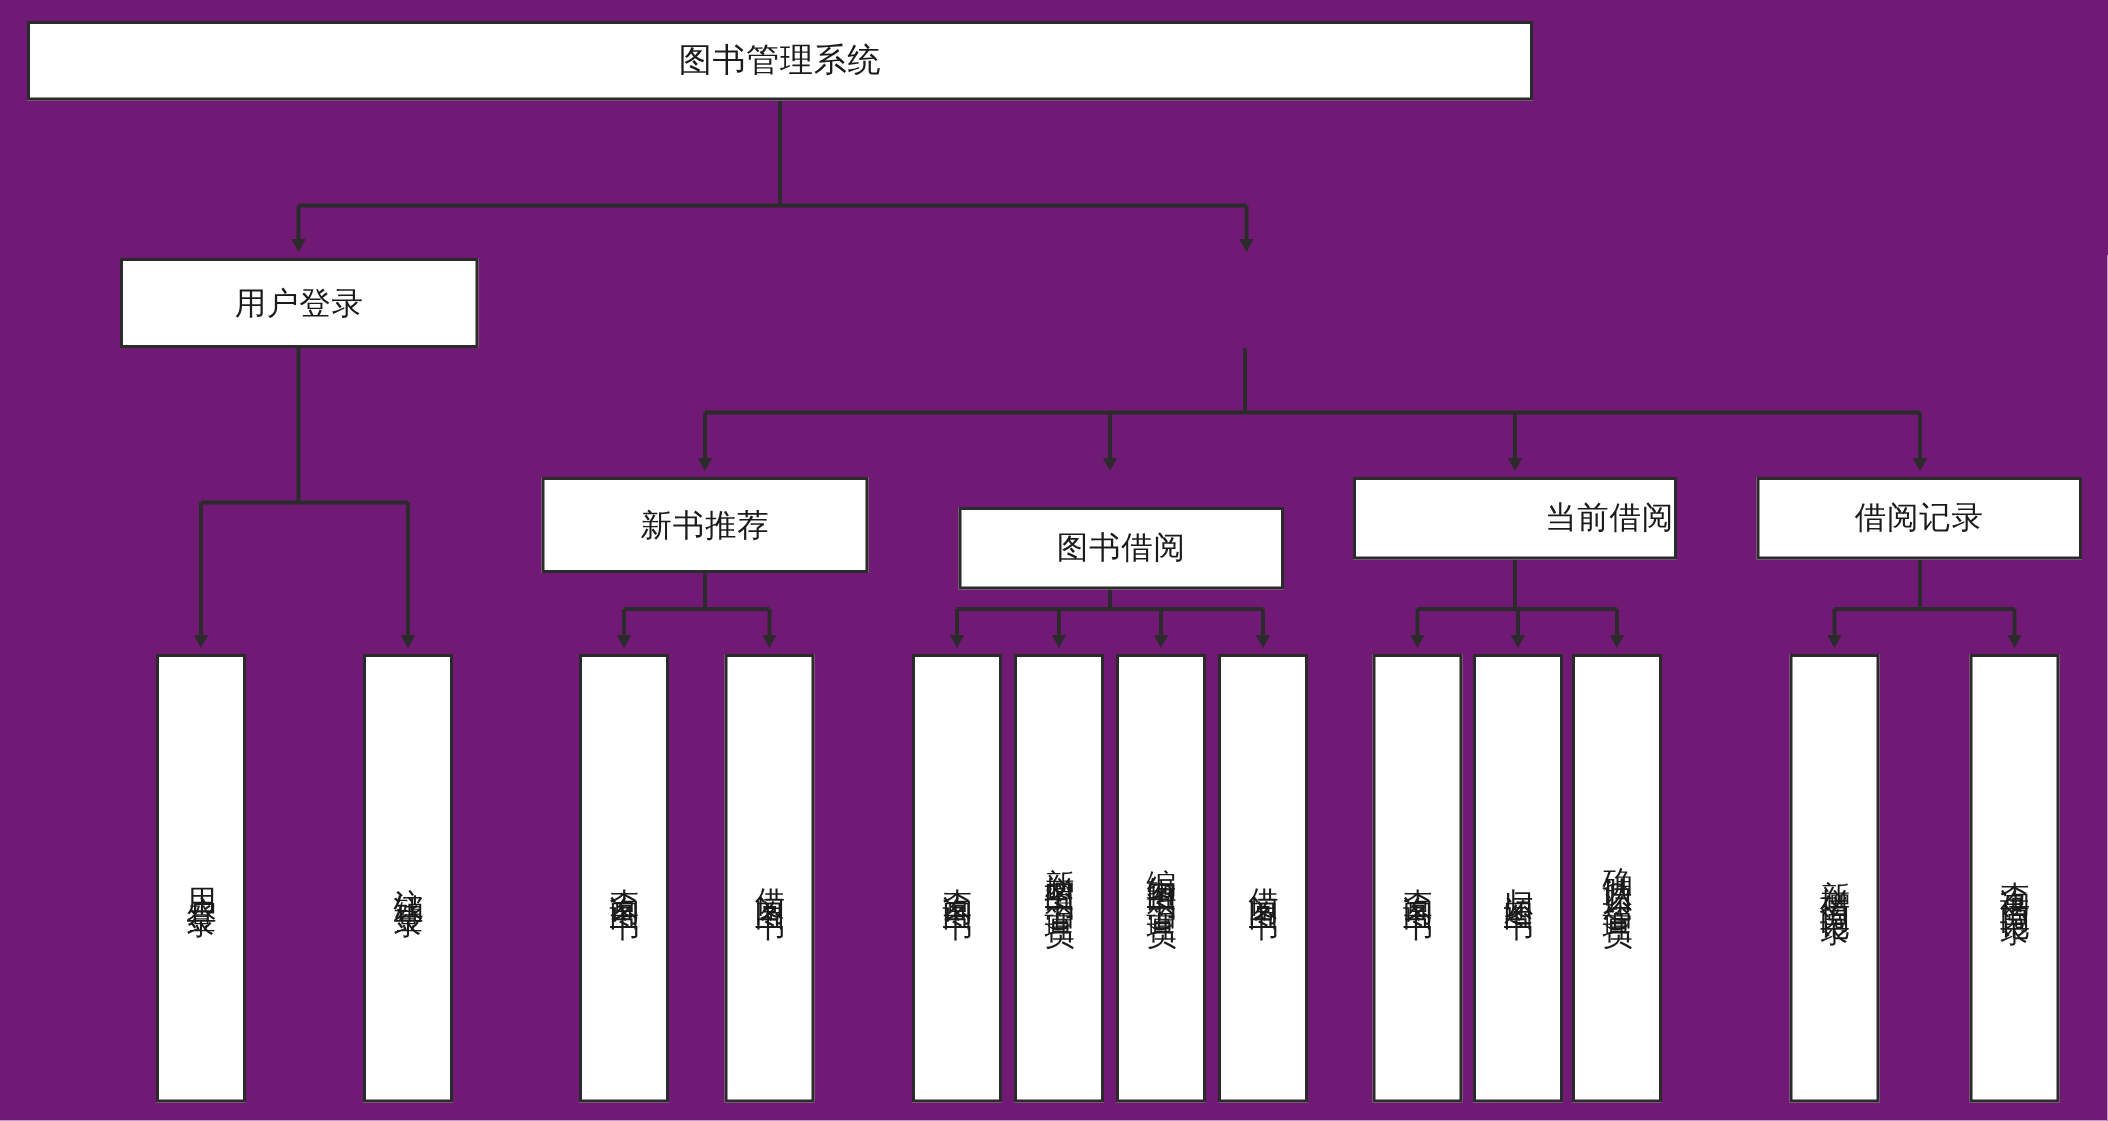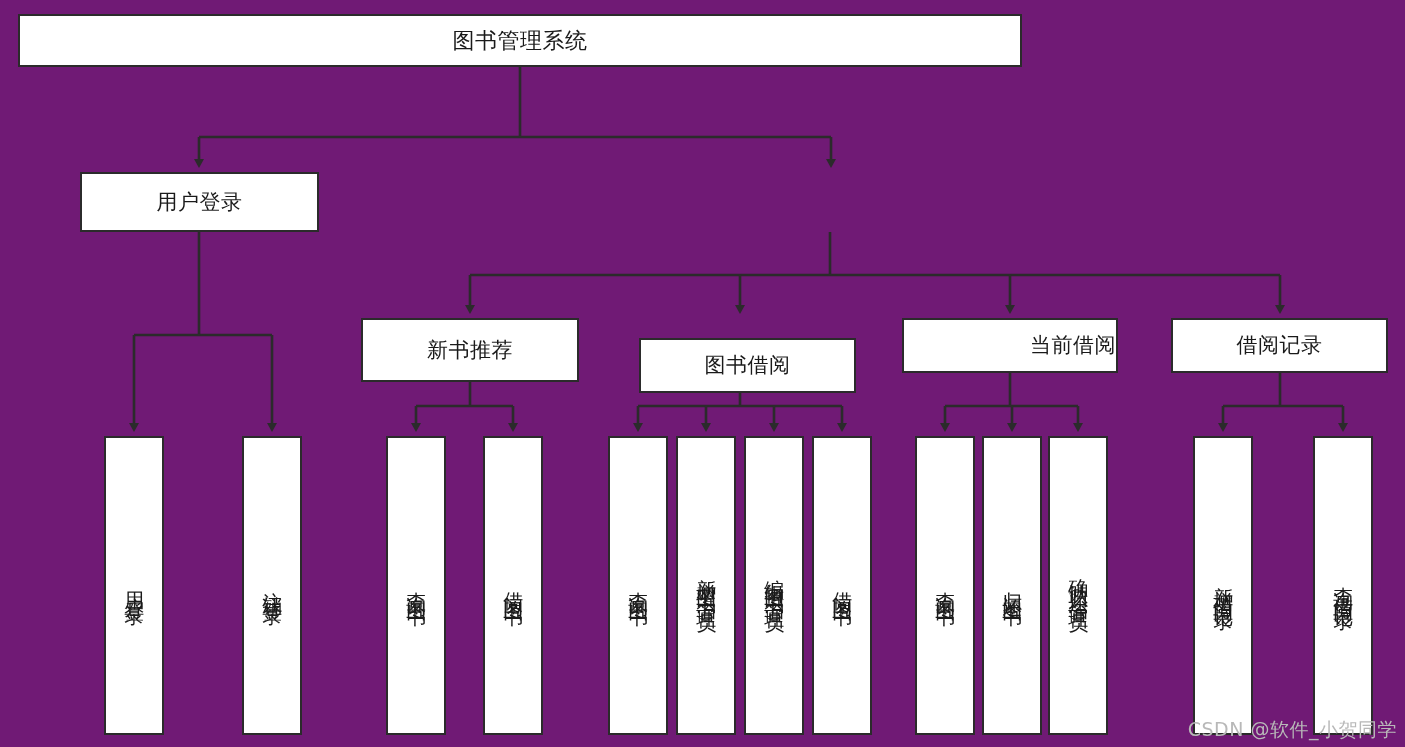--- a/index.html
+++ b/index.html
@@ -175,15 +175,14 @@
   <div class="node v" style="left:1048px; top:436px; width:60px; height:299px;">
     <span class="vtxt">确认归还（管理员）</span>
   </div>
   <div class="node v" style="left:1193px; top:436px; width:60px; height:299px;">
     <span class="vtxt">新增借阅记录</span>
   </div>
   <div class="node v" style="left:1313px; top:436px; width:60px; height:299px;">
     <span class="vtxt">查询借阅记录</span>
   </div>
 
-  <div id="watermark">CSDN @软件_小贺同学</div>
 
 </div>
 
 </body></html>

